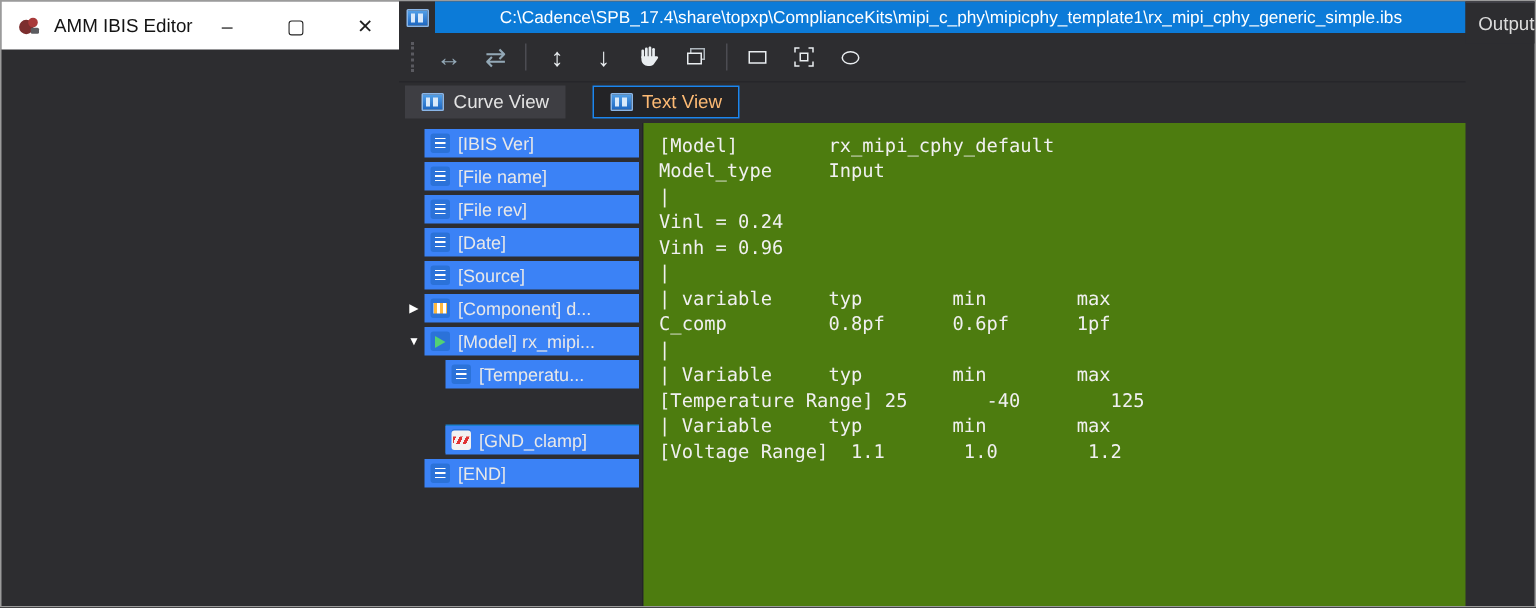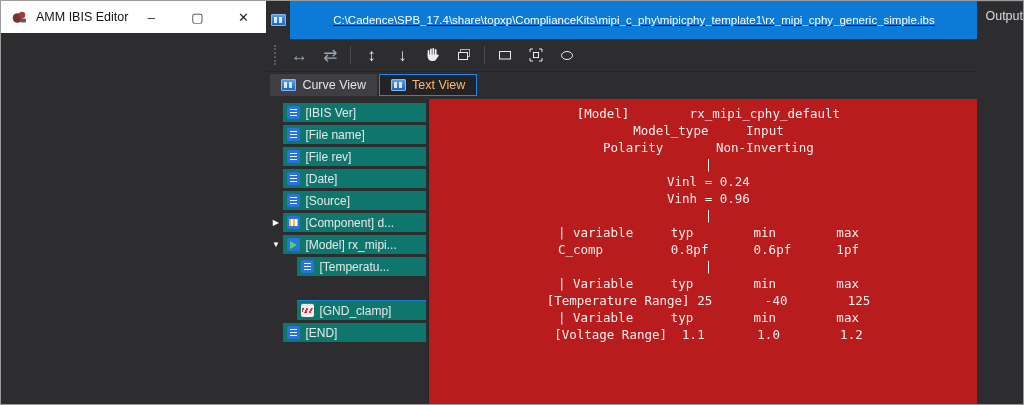--- a/index.html
+++ b/index.html
@@ -22,66 +22,66 @@
   .sidebar { width:237px; flex:none; background:#2d2d30; border-right:2px solid #1c1c1e; display:flex; flex-direction:column; }
   .workflow-header { height:20px; line-height:20px; padding-left:8px; color:#e8e8e8; font-size:12.5px; border-bottom:1px solid #3f3f46; }
   .section-header { height:22px; line-height:22px; padding-left:8px; color:#ffffff; font-weight:bold; font-size:12.5px; background:#2a2a2c; border-bottom:1px solid #3f3f46; }
   .side-items { padding-top:3px; }
   .side-item { height:21px; line-height:21px; padding-left:20px; color:#e8e8e8; font-size:12.5px; white-space:nowrap; }
   .side-item.selected { background:#1880d0; color:#ffffff; }
 
   
   .right { flex:1; display:flex; flex-direction:column; min-width:0; }
 
-  .pathbar-row { height:38px; flex:none; display:flex; align-items:stretch;text-decoration:underline; }
+  .pathbar-row { height:21px; flex:none; display:flex; align-items:stretch; }
   .pathbar-icon-holder { width:24px; flex:none; display:flex; align-items:center; justify-content:center; background:#2d2d30; }
   .pathbar { flex:1; background:#0c7bd8; color:#ffffff; font-size:11.5px; display:flex; align-items:center; justify-content:center; white-space:nowrap; overflow:hidden; }
 
   .mini-win-icon { width:15px; height:12px; background:linear-gradient(#53a0e8,#1d66c0); border:1px solid #8ab6e8; border-radius:1px; position:relative; flex:none; }
   .mini-win-icon::after { content:""; position:absolute; left:2px; right:2px; top:2px; bottom:2px; background:repeating-linear-gradient(to right,#d9e9fa 0 3px, transparent 3px 5px); }
 
   .toolbar { height:33px; flex:none; display:flex; align-items:center; gap:9px; padding-left:8px; border-bottom:1px solid #26262a; }
   .toolbar-grip { width:3px; height:20px; border-left:2px dotted #5a5a60; margin-right:2px; }
   .tool { width:22px; height:22px; display:flex; align-items:center; justify-content:center; }
   .tool.txt { color:#e9edf0; font-size:17px; line-height:1; }
   .tool.dim { color:#93a8b6; }
   .tsep { width:1px; height:18px; background:#4c4c52; }
 
-  .tabs-row { height:27px; flex:none; display:flex; align-items:flex-start; gap:2px; padding:2px 0 0 4px; }
+  .tabs-row { height:27px; flex:none; display:flex; align-items:flex-start; gap:18px; padding:2px 0 0 4px; }
   .tab { height:22px; display:flex; align-items:center; gap:6px; padding:0 11px; background:#3e3e43; color:#e4e4e4; font-size:12.5px; white-space:nowrap; }
   .tab.active { background:#232326; border:1px solid #1c86ee; color:#fdba74; }
 
   .content { flex:1; display:flex; min-height:0; }
 
   
   .tree { width:163px; flex:none; padding:3px 2px 0 2px; border-right:1px solid #242428; overflow:hidden; }
   .titem { display:flex; align-items:center; height:21px; margin-bottom:1px; }
   .titem.level-1 { padding-left:14px;text-align:right; }
   .t-arrow { width:15px; flex:none; color:#ffffff; font-size:8px; text-align:center; }
-  .chip { flex:1; min-width:0; height:19px; background:#0f766e; display:flex; align-items:center; gap:5px; padding:0 4px; }
+  .chip { flex:1; min-width:0; height:19px; background:#3b82f6; display:flex; align-items:center; gap:5px; padding:0 4px; }
   .titem.selected .chip { background:#1880d0;margin-top:41px; }
   .tlabel { color:#e8e8e8; font-size:12px; white-space:nowrap; overflow:hidden; }
   .titem.selected .tlabel { color:#ffffff; }
 
   .ticon { width:13px; height:13px; border-radius:2px; flex:none; position:relative; }
   .doc-icon { background:#2b72d9; }
   .doc-icon::after { content:""; position:absolute; left:3px; right:3px; top:3px; bottom:3px;
       background:repeating-linear-gradient(to bottom,#ffffff 0 1px, transparent 1px 3px); }
   .component-icon { background:#2b72d9; }
   .component-icon::after { content:""; position:absolute; left:2px; right:2px; top:3px; bottom:3px;
       background:repeating-linear-gradient(to right,#ffb83d 0 2px, #ffffff 2px 4px); }
   .model-icon { background:#2b72d9; }
   .model-icon::after { content:""; position:absolute; left:3px; top:3px; width:0; height:0;
       border-left:7px solid #52d273; border-top:4px solid transparent; border-bottom:4px solid transparent; }
   .waveform-icon { background:#f2f2f2; }
   .waveform-icon::after { content:""; position:absolute; left:1px; right:1px; top:4px; height:5px;
       background:repeating-linear-gradient(115deg,#e03333 0 2px, transparent 2px 4px); }
 
   
-  .textview { flex:1; min-width:0; padding:6px 0 0 10px; overflow:hidden; background:#b91c1c;text-align:center; }
+  .textview { flex:1; min-width:0; padding:6px 0 0 10px; overflow:hidden; background:#4d7c0f; }
   .code-line { font-family:"DejaVu Sans Mono",monospace; font-size:12.5px; line-height:17px; color:#f0f0f0; white-space:pre; }
 
   
   .output-bar { height:28px; flex:none; border-top:1px solid #3f3f46; background:#2d2d30; display:flex; align-items:center; padding-left:8px; color:#dcdcdc; font-size:12.5px; }
   .bottom-strip { height:9px; flex:none; background:#0c7bd8; }
 </style>
 </head>
 <body>
 
 <div class="window">
@@ -244,21 +244,20 @@
                 <span class="ticon doc-icon"></span>
                 <span class="tlabel">[END]</span>
               </div>
             </div>
           </div>
 
         <div class="textview">
 
         <div class="code-line">[Model]        rx_mipi_cphy_default</div>
             <div class="code-line">Model_type     Input</div>
-            <div class="code-line">Polarity       Non-Inverting</div>
             <div class="code-line">|</div>
             <div class="code-line">Vinl = 0.24</div>
             <div class="code-line">Vinh = 0.96</div>
             <div class="code-line">|</div>
             <div class="code-line">| variable     typ        min        max</div>
             <div class="code-line">C_comp         0.8pf      0.6pf      1pf</div>
             <div class="code-line">|</div>
             <div class="code-line">| Variable     typ        min        max</div>
             <div class="code-line">[Temperature Range] 25       -40        125</div>
             <div class="code-line">| Variable     typ        min        max</div>

